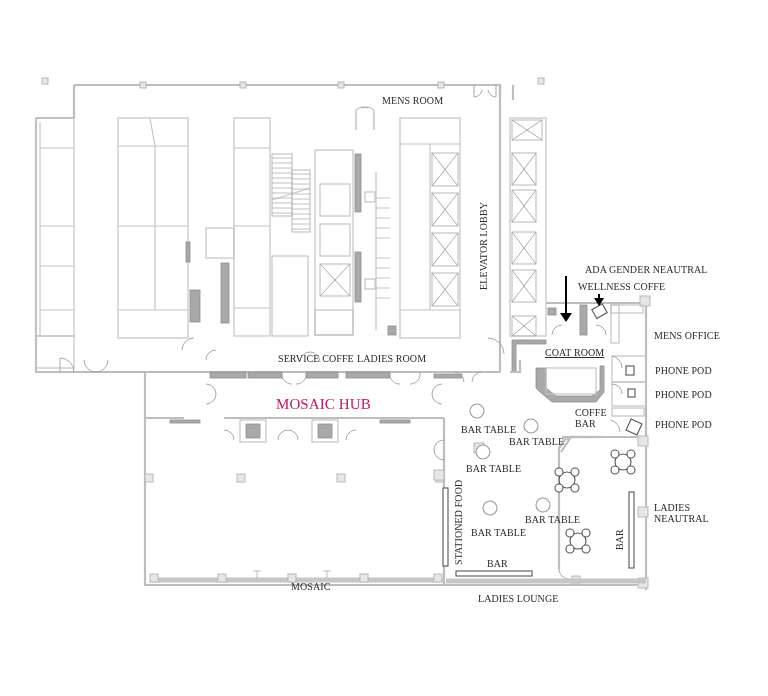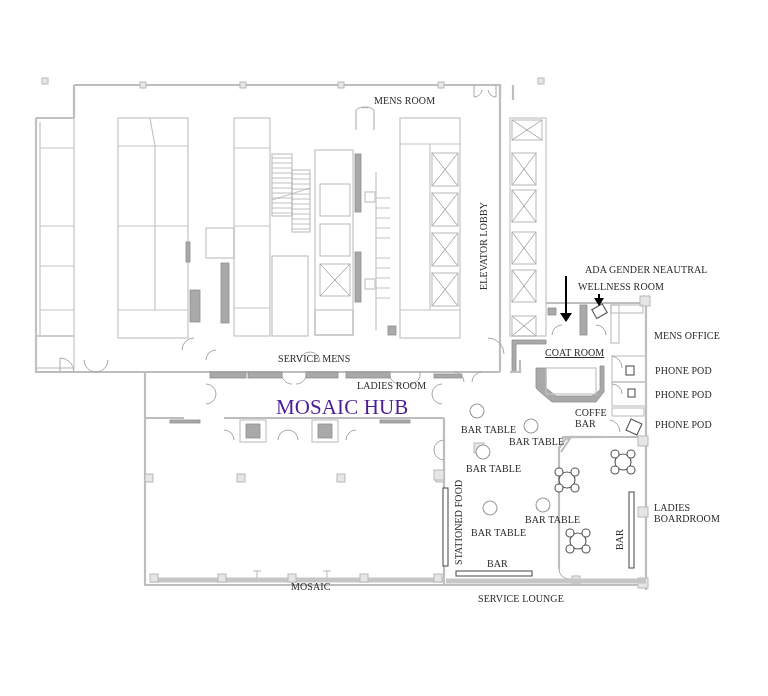--- a/index.html
+++ b/index.html
@@ -9,21 +9,21 @@
     .wt { fill: none; stroke: #c4c4c4; stroke-width: 1.2; }
     .dbl { fill: none; stroke: #c6c6c6; stroke-width: 5; }
     .dark { fill: #a9a9a9; stroke: #8e8e8e; stroke-width: 0.8; }
     .col { fill: #e6e6e6; stroke: #b8b8b8; stroke-width: 1; }
     .door { fill: none; stroke: #a8a8a8; stroke-width: 1; }
     .x { stroke: #a0a0a0; stroke-width: 0.9; }
     .furn { fill: #ffffff; stroke: #555555; stroke-width: 1.1; }
     .tbl { fill: #ffffff; stroke: #9a9a9a; stroke-width: 1.1; }
     .stair { stroke: #b0b0b0; stroke-width: 0.8; }
     .lbl { position: absolute; color: #2b2b2b; font-size: 10px; letter-spacing: 0.1px; white-space: nowrap; line-height: 1; }
-    .lbl.big { font-size: 21px; color: #4c1d95; }
+    .lbl.big { font-size: 15px; color: #be185d; }
     .lbl.vert { transform-origin: left top; transform: rotate(-90deg); }
   </style>
 </head>
 <body>
 
 <svg id="plan" viewBox="0 0 768 696" xmlns="http://www.w3.org/2000/svg">
 
   <g>
 
     <path class="w" d="M74,85 L500,85 L500,100 M513,100 L513,85 L513,85"></path>
@@ -269,39 +269,39 @@
   <g>
     <line x1="566" y1="276" x2="566" y2="316" stroke="#000" stroke-width="2"></line>
     <path d="M560,313 L572,313 L566,322 Z" fill="#000"></path>
   </g>
   <g>
     <line x1="599" y1="294" x2="599" y2="300" stroke="#000" stroke-width="2"></line>
     <path d="M594,298 L604,298 L599,306 Z" fill="#000"></path>
   </g>
 </svg>
 
-<div class="lbl" style="left:374px;top:96px;">MENS ROOM</div>
+<div class="lbl" style="left:382px;top:96px;">MENS ROOM</div>
 <div class="lbl vert" style="left:479px;top:290px;">ELEVATOR LOBBY</div>
-<div class="lbl" style="left:278px;top:354px;">SERVICE MENS</div>
-<div class="lbl" style="left:357px;top:354px;margin-top:27px;">LADIES ROOM</div>
+<div class="lbl" style="left:278px;top:354px;">SERVICE COFFE</div>
+<div class="lbl" style="left:357px;top:354px;">LADIES ROOM</div>
 <div class="lbl" style="left:550px;top:265px;margin-left:35px;">ADA GENDER NEAUTRAL</div>
-<div class="lbl" style="left:578px;top:282px;">WELLNESS ROOM</div>
+<div class="lbl" style="left:578px;top:282px;">WELLNESS COFFE</div>
 <div class="lbl" style="left:654px;top:331px;">MENS OFFICE</div>
 <div class="lbl" style="left:545px;top:348px;text-decoration:underline;">COAT ROOM</div>
 <div class="lbl" style="left:655px;top:366px;">PHONE POD</div>
 <div class="lbl" style="left:655px;top:390px;">PHONE POD</div>
 <div class="lbl" style="left:655px;top:420px;">PHONE POD</div>
 <div class="lbl" style="left:575px;top:408px;font-family:Liberation Serif, serif;">COFFE</div>
 <div class="lbl" style="left:575px;top:419px;">BAR</div>
 <div class="lbl big" style="left:276px;top:397px;">MOSAIC HUB</div>
 
 <div class="lbl" style="left:461px;top:425px;">BAR TABLE</div>
 <div class="lbl" style="left:509px;top:437px;">BAR TABLE</div>
 <div class="lbl" style="left:466px;top:464px;">BAR TABLE</div>
 <div class="lbl" style="left:525px;top:515px;">BAR TABLE</div>
 <div class="lbl" style="left:471px;top:528px;">BAR TABLE</div>
 <div class="lbl vert" style="left:454px;top:565px;">STATIONED FOOD</div>
 <div class="lbl" style="left:487px;top:559px;">BAR</div>
 <div class="lbl vert" style="left:615px;top:550px;">BAR</div>
 <div class="lbl" style="left:654px;top:503px;">LADIES</div>
-<div class="lbl" style="left:654px;top:514px;">BOARDROOM</div>
+<div class="lbl" style="left:654px;top:514px;">NEAUTRAL</div>
 <div class="lbl" style="left:291px;top:582px;">MOSAIC</div>
-<div class="lbl" style="left:478px;top:594px;">SERVICE LOUNGE</div>
+<div class="lbl" style="left:478px;top:594px;">LADIES LOUNGE</div>
 
 </body></html>

